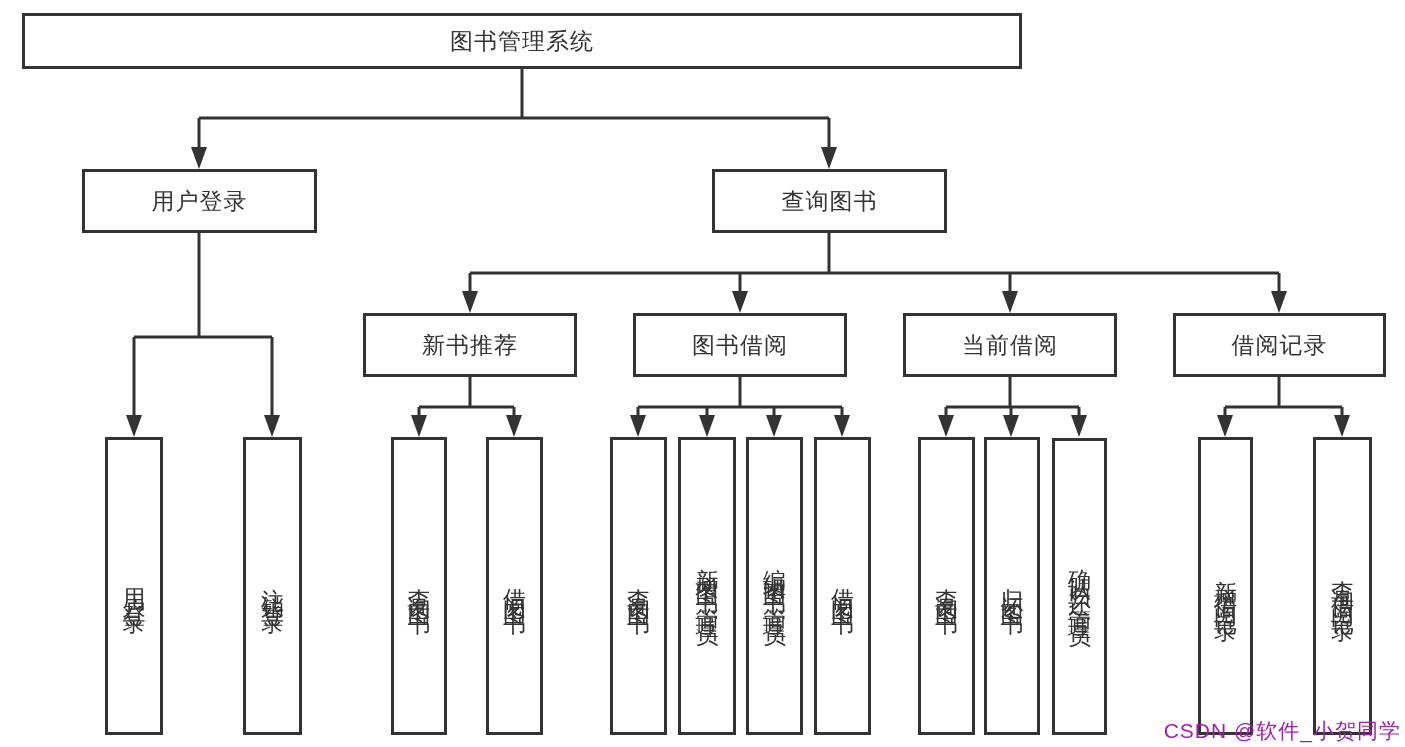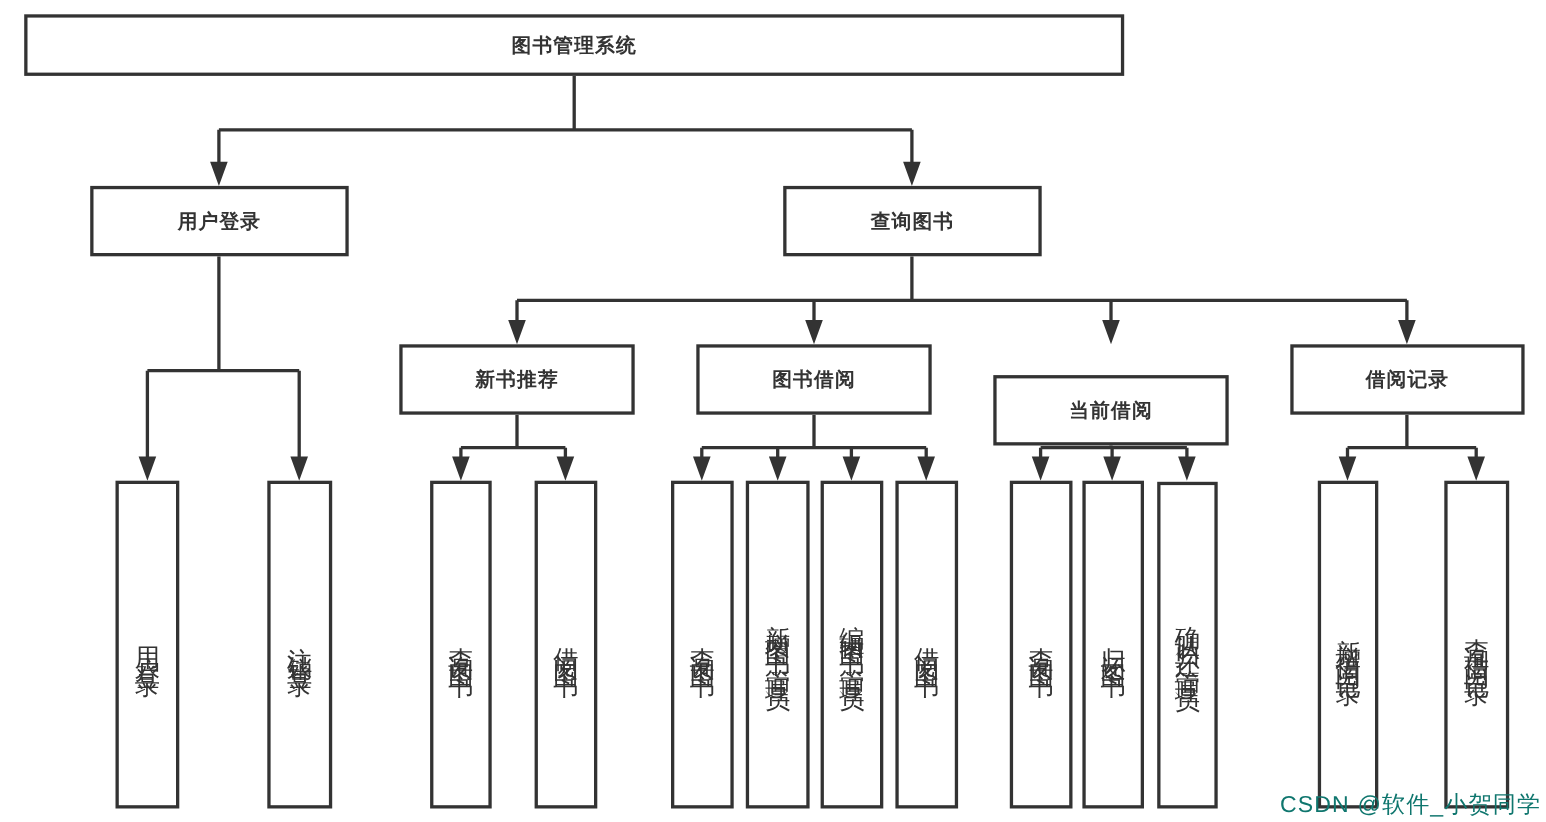--- a/index.html
+++ b/index.html
@@ -26,39 +26,38 @@
   .node {
     position: absolute;
     box-sizing: border-box;
     border: 3px solid #333333;
     background: #ffffff;
     display: flex;
     align-items: center;
     justify-content: center;
   }
   .hnode {
-    font-size: 18px;
+    font-size: 23px;
     letter-spacing: 1px;
     white-space: nowrap;
-    font-weight: bold;
   }
   .vnode .vtext {
     writing-mode: vertical-rl;
     text-orientation: mixed;
     font-size: 23px;
     letter-spacing: 8px;
     line-height: 1;
     white-space: nowrap;
   }
   .watermark {
     position: absolute;
     top: 717px;
     right: 4px;
     font-size: 21px;
-    color: #0f766e;
+    color: #a21caf;
     letter-spacing: 1px;
     white-space: nowrap;
     z-index: 5;
   }
 </style>
 </head>
 <body>
 
 <div id="stage">
 
@@ -97,21 +96,21 @@
     </g>
   </svg>
 
   <div class="node hnode" style="left:22px; top:13px; width:1000px; height:56px;">图书管理系统</div>
 
   <div class="node hnode" style="left:82px; top:169px; width:235px; height:64px;">用户登录</div>
   <div class="node hnode" style="left:712px; top:169px; width:235px; height:64px;">查询图书</div>
 
   <div class="node hnode" style="left:633px; top:313px; width:214px; height:64px;">图书借阅</div>
   <div class="node hnode" style="left:363px; top:313px; width:214px; height:64px;">新书推荐</div>
-  <div class="node hnode" style="left:903px; top:313px; width:214px; height:64px;margin-top:28px;">当前借阅</div>
+  <div class="node hnode" style="left:903px; top:313px; width:214px; height:64px;">当前借阅</div>
   <div class="node hnode" style="left:1173px; top:313px; width:213px; height:64px;">借阅记录</div>
 
   <div class="node vnode" style="left:105px; top:437px; width:58px; height:298px;">
     <span class="vtext">用户登录</span>
   </div>
   <div class="node vnode" style="left:243px; top:437px; width:59px; height:298px;">
     <span class="vtext">注销登录</span>
   </div>
 
   <div class="node vnode" style="left:391px; top:437px; width:56px; height:298px;">

